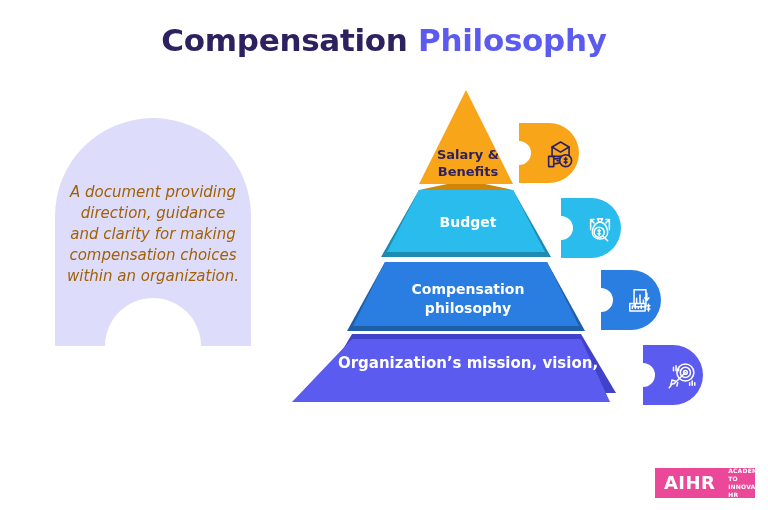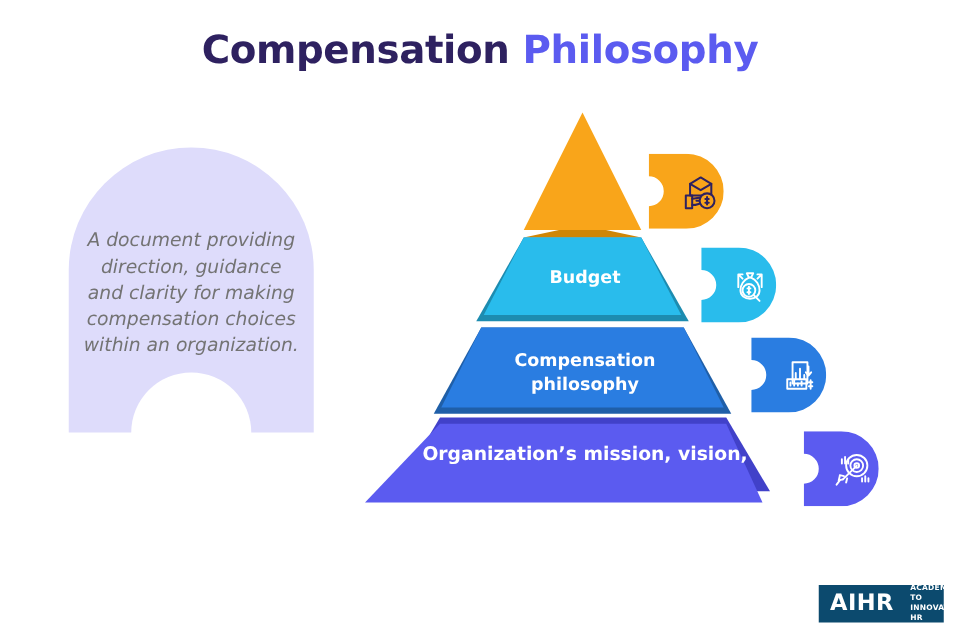--- a/index.html
+++ b/index.html
@@ -13,37 +13,37 @@
   .title .t2{color:#5b5bf0;}
 
   
   .arch-wrap{position:absolute;left:55px;top:118px;width:196px;height:228px;}
   .arch{position:absolute;left:0;top:0;width:196px;height:228px;
         background:#dedcfb;border-radius:98px 98px 0 0;}
   .arch-notch{position:absolute;left:50%;bottom:-1px;transform:translateX(-50%);
               width:96px;height:49px;background:#ffffff;border-radius:48px 48px 0 0;}
   .arch-text{position:absolute;left:10px;top:64px;width:176px;text-align:center;
              font-family:"DejaVu Sans","Liberation Sans",sans-serif;
-             font-style:italic;font-size:15px;line-height:21px;color:#737373;font-weight:500;}
+             font-style:italic;font-size:15px;line-height:21px;color:#a16207;font-weight:500;}
 
   
   .pyramid{position:absolute;left:286px;top:84px;width:364px;height:324px;}
   .player{position:absolute;}
   .pshape{position:absolute;left:0;top:0;width:100%;height:100%;}
   .plabel{position:absolute;left:0;width:100%;text-align:center;font-weight:bold;
           line-height:17px;z-index:4;}
 
   
   .badge{position:absolute;width:60px;height:60px;}
   .badge svg{position:absolute;left:0;top:0;}
   .badge .bicon{position:absolute;left:22px;top:13px;width:34px;height:34px;}
 
   
   .logo{position:absolute;left:655px;top:468px;width:100px;height:30px;
-        background:#0c4a6e;display:flex;align-items:center;}
+        background:#ec4899;display:flex;align-items:center;}
   .logo .lmark{font-size:18px;font-weight:bold;color:#ffffff;letter-spacing:0.4px;
                padding-left:9px;line-height:18px;}
   .logo .ldiv{width:1px;height:19px;background:#ffffff;opacity:.75;margin:0 6px 0 7px;}
   .logo .lsub{font-size:6px;font-weight:bold;color:#ffffff;line-height:8px;letter-spacing:0.2px;}
 </style>
 </head>
 <body>
 
 <div id="stage">
 
@@ -57,20 +57,24 @@
     <div class="arch-text">A document providing direction, guidance and clarity for making compensation choices within an organization.</div>
   </div>
 
   <div class="pyramid">
 
     <div class="player" style="left:0;top:0;width:364px;height:108px;">
       <svg class="pshape" viewBox="0 0 364 108" preserveAspectRatio="none">
         <polygon points="180,96 227,106 133,106" fill="#cf8607"></polygon>
         <polygon points="180,6 227,100 133,100" fill="#f9a51a"></polygon>
       </svg>
+      <div class="plabel" style="top:62px;font-size:13px;color:#2e2160;">
+        <div>Salary &amp;</div>
+        <div>Benefits</div>
+      </div>
     </div>
 
     <div class="player" style="left:0;top:100px;width:364px;height:80px;">
       <svg class="pshape" viewBox="0 0 364 80" preserveAspectRatio="none">
         <polygon points="133,6 227,6 265,73 95,73" fill="#1d8cb0"></polygon>
         <polygon points="133,6 227,6 259,68 101,68" fill="#29bcec"></polygon>
       </svg>
       <div class="plabel" style="top:30px;font-size:14px;color:#ffffff;text-align:center;">
         <div>Budget</div>
       </div>

